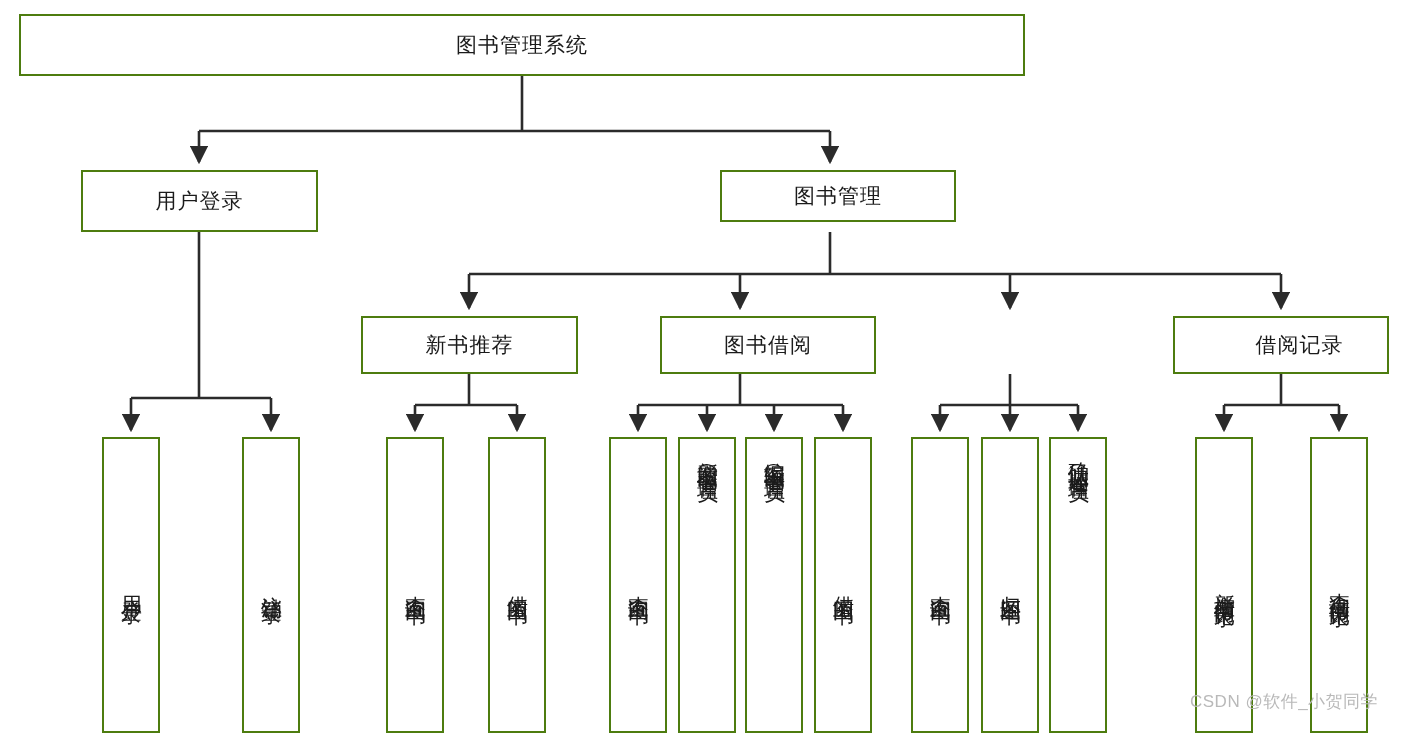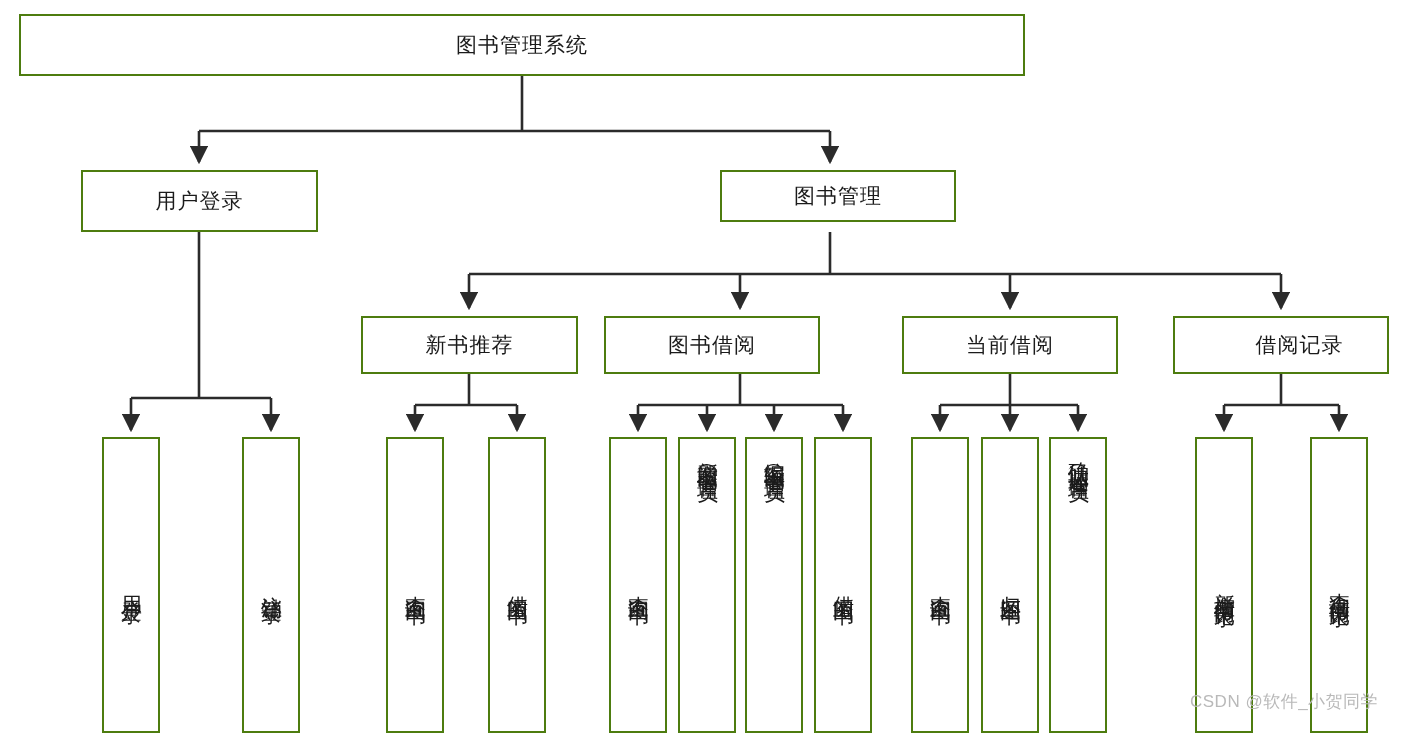--- a/index.html
+++ b/index.html
@@ -129,25 +129,22 @@
   <div class="node horiz" style="left:81px; top:170px; width:237px; height:62px;">
     <span class="lbl">用户登录</span>
   </div>
   <div class="node horiz" style="left:712px; top:170px; width:236px; height:52px;margin-left:8px;">
     <span class="lbl">图书管理</span>
   </div>
 
   <div class="node horiz" style="left:361px; top:316px; width:217px; height:58px;">
     <span class="lbl">新书推荐</span>
   </div>
-  <div class="node horiz" style="left:604px; top:316px; width:216px; height:58px;">
+  <div class="node horiz" style="left:660px; top:316px; width:216px; height:58px;">
     <span class="lbl">图书借阅</span>
-  </div>
-  <div class="node horiz" style="left:902px; top:316px; width:216px; height:58px;">
-    <span class="lbl">当前借阅</span>
   </div>
   <div class="node horiz" style="left:1173px; top:316px; width:216px; height:58px;padding-left:37px;">
     <span class="lbl">借阅记录</span>
   </div>
 
   <div class="node vert mid" style="left:102px; top:437px; width:58px; height:296px;">
     <span class="lbl">用户登录</span>
   </div>
   <div class="node vert mid" style="left:242px; top:437px; width:58px; height:296px;">
     <span class="lbl">注销登录</span>

